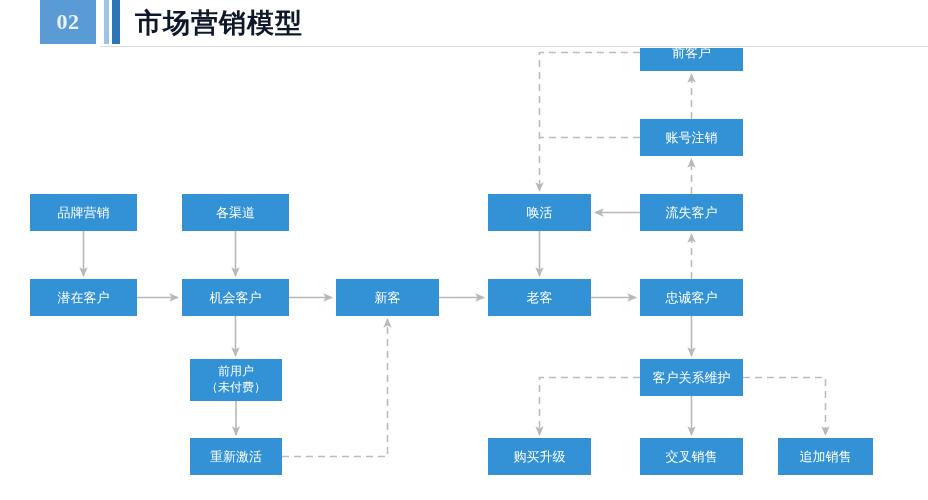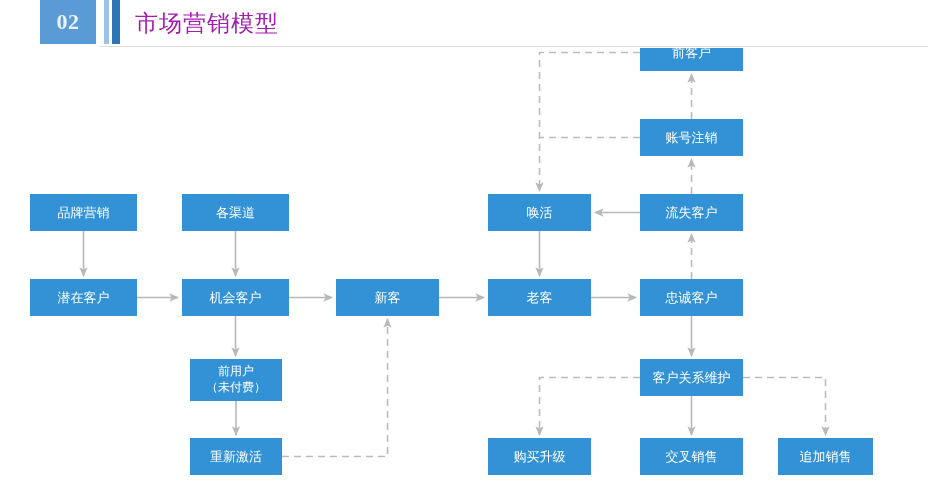--- a/index.html
+++ b/index.html
@@ -27,21 +27,21 @@
   #bar-light{
     position:absolute;left:64px;top:0;width:5px;height:44px;
     background:#9cc3e5;
   }
   #bar-dark{
     position:absolute;left:72px;top:0;width:8px;height:44px;
     background:#2e75b6;
   }
   #title{
     position:absolute;left:95px;top:3px;
-    font-size:23px;font-weight:normal;color:#a21caf;
+    font-size:27px;font-weight:bold;color:#0f172a;
     letter-spacing:1px;line-height:40px;
     white-space:nowrap;
   }
   #rule{
     position:absolute;left:60px;top:46px;width:868px;height:1px;
     background:#dcdcdc;
   }
   
   #diagram{position:absolute;left:0;top:48px;width:928px;height:452px;}
   svg{display:block;}

